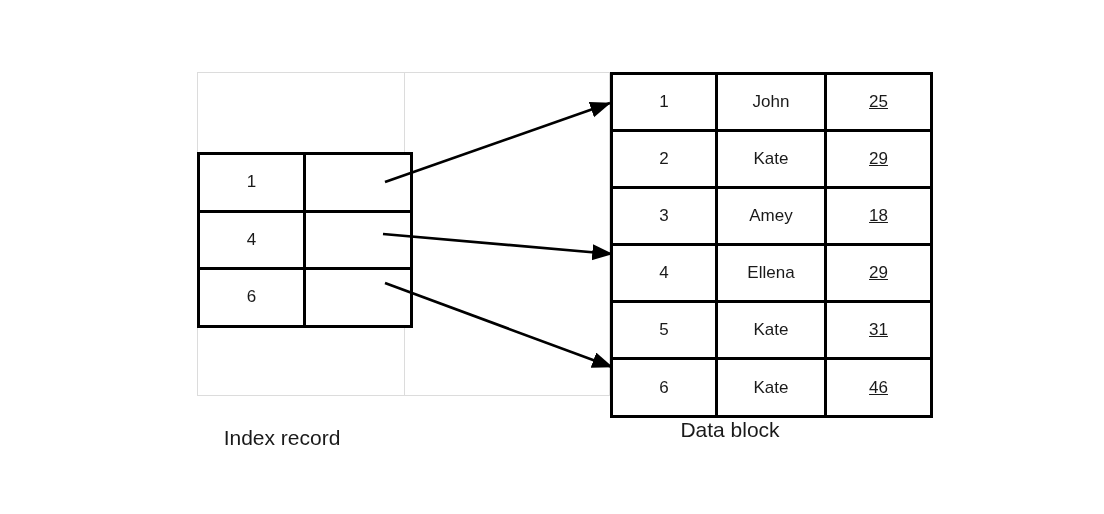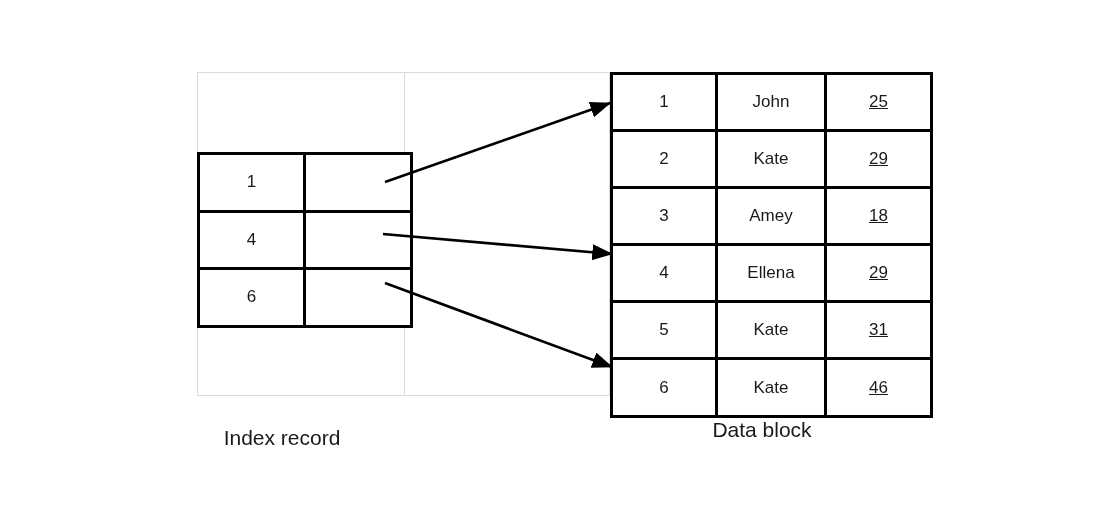--- a/index.html
+++ b/index.html
@@ -105,21 +105,21 @@
     font-family: "Liberation Sans", sans-serif;
   }
   .caption-index {
     left: 182px;
     top: 418px;
     width: 200px;
     text-align: center;
     margin-top: 8px;
   }
   .caption-data {
-    left: 662px;
+    left: 630px;
     top: 418px;
     width: 200px;
     text-align: center;
   }
 </style>
 </head>
 <body>
 
 <div id="canvas">
 

